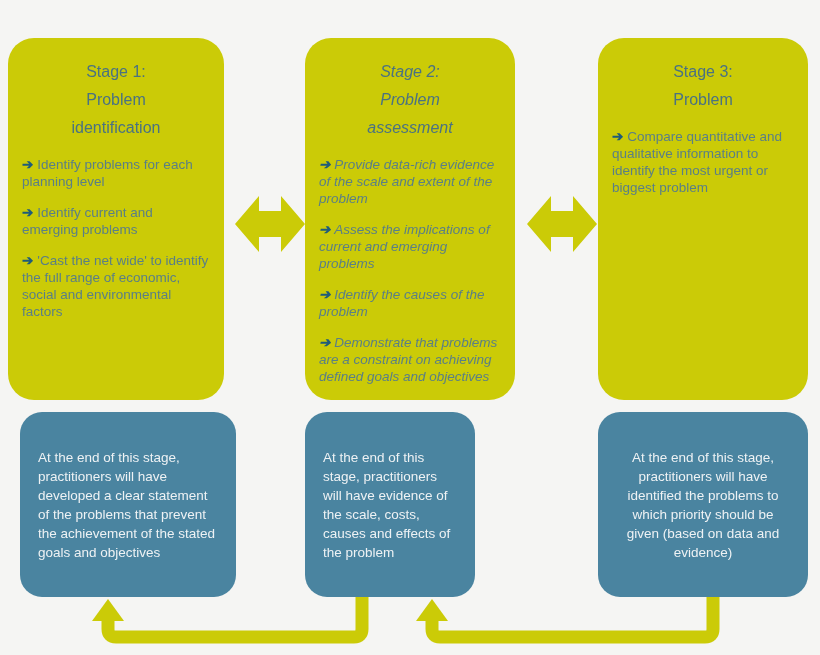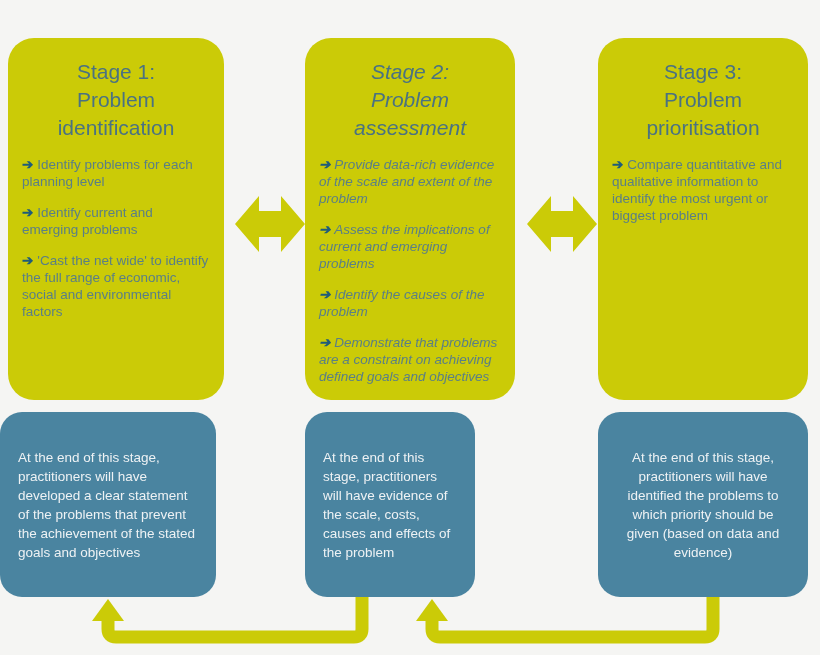--- a/index.html
+++ b/index.html
@@ -30,21 +30,21 @@
     border-radius: 26px;
     box-sizing: border-box;
     padding: 0 14px;
   }
   .stage-box.col1 { left: 8px;   width: 216px; }
   .stage-box.col2 { left: 305px; width: 210px; font-style: italic; }
   .stage-box.col3 { left: 598px; width: 210px; }
 
   .stage-title {
     color: #4a7282;
-    font-size: 21px;
+    font-size: 16px;
     line-height: 28px;
     text-align: center;
     margin-top: 20px;
     margin-bottom: 14px;
     font-weight: normal;
   }
   .stage-box.col2 .stage-title,
   .stage-box.col3 .stage-title { margin-top: 20px; }
 
   .bullet-list {
@@ -70,21 +70,21 @@
     position: absolute;
     top: 412px;
     height: 185px;
     background: #4a84a0;
     border-radius: 22px;
     box-sizing: border-box;
     padding: 16px 18px;
     display: flex;
     align-items: center;
   }
-  .outcome-box.col1 { left: 0;   width: 216px; }
+  .outcome-box.col1 { left: 20px;   width: 216px; }
   .outcome-box.col2 { left: 305px; width: 170px; }
   .outcome-box.col3 { left: 598px; width: 210px; text-align: center; }
 
   .outcome-text {
     color: #eef2f4;
     font-size: 13.5px;
     line-height: 19px;
   }
 
   
@@ -125,21 +125,20 @@
       <li class="bullet"><span class="arrow-glyph">➔</span><span>Assess the implications of current and emerging problems</span></li>
       <li class="bullet"><span class="arrow-glyph">➔</span><span>Identify the causes of the problem</span></li>
       <li class="bullet"><span class="arrow-glyph">➔</span><span>Demonstrate that problems are a constraint on achieving defined goals and objectives</span></li>
     </ul>
   </div>
 
   <div class="stage-box col3">
     <div class="stage-title">
       <div>Stage 3:</div>
       <div>Problem</div>
-      <div>prioritisation</div>
     </div>
     <ul class="bullet-list">
       <li class="bullet"><span class="arrow-glyph">➔</span><span>Compare quantitative and qualitative information to identify the most urgent or biggest problem</span></li>
     </ul>
   </div>
 
   <div class="outcome-box col1">
     <div class="outcome-text">At the end of this stage, practitioners will have developed a clear statement of the problems that prevent the achievement of the stated goals and objectives</div>
   </div>
   <div class="outcome-box col2">

